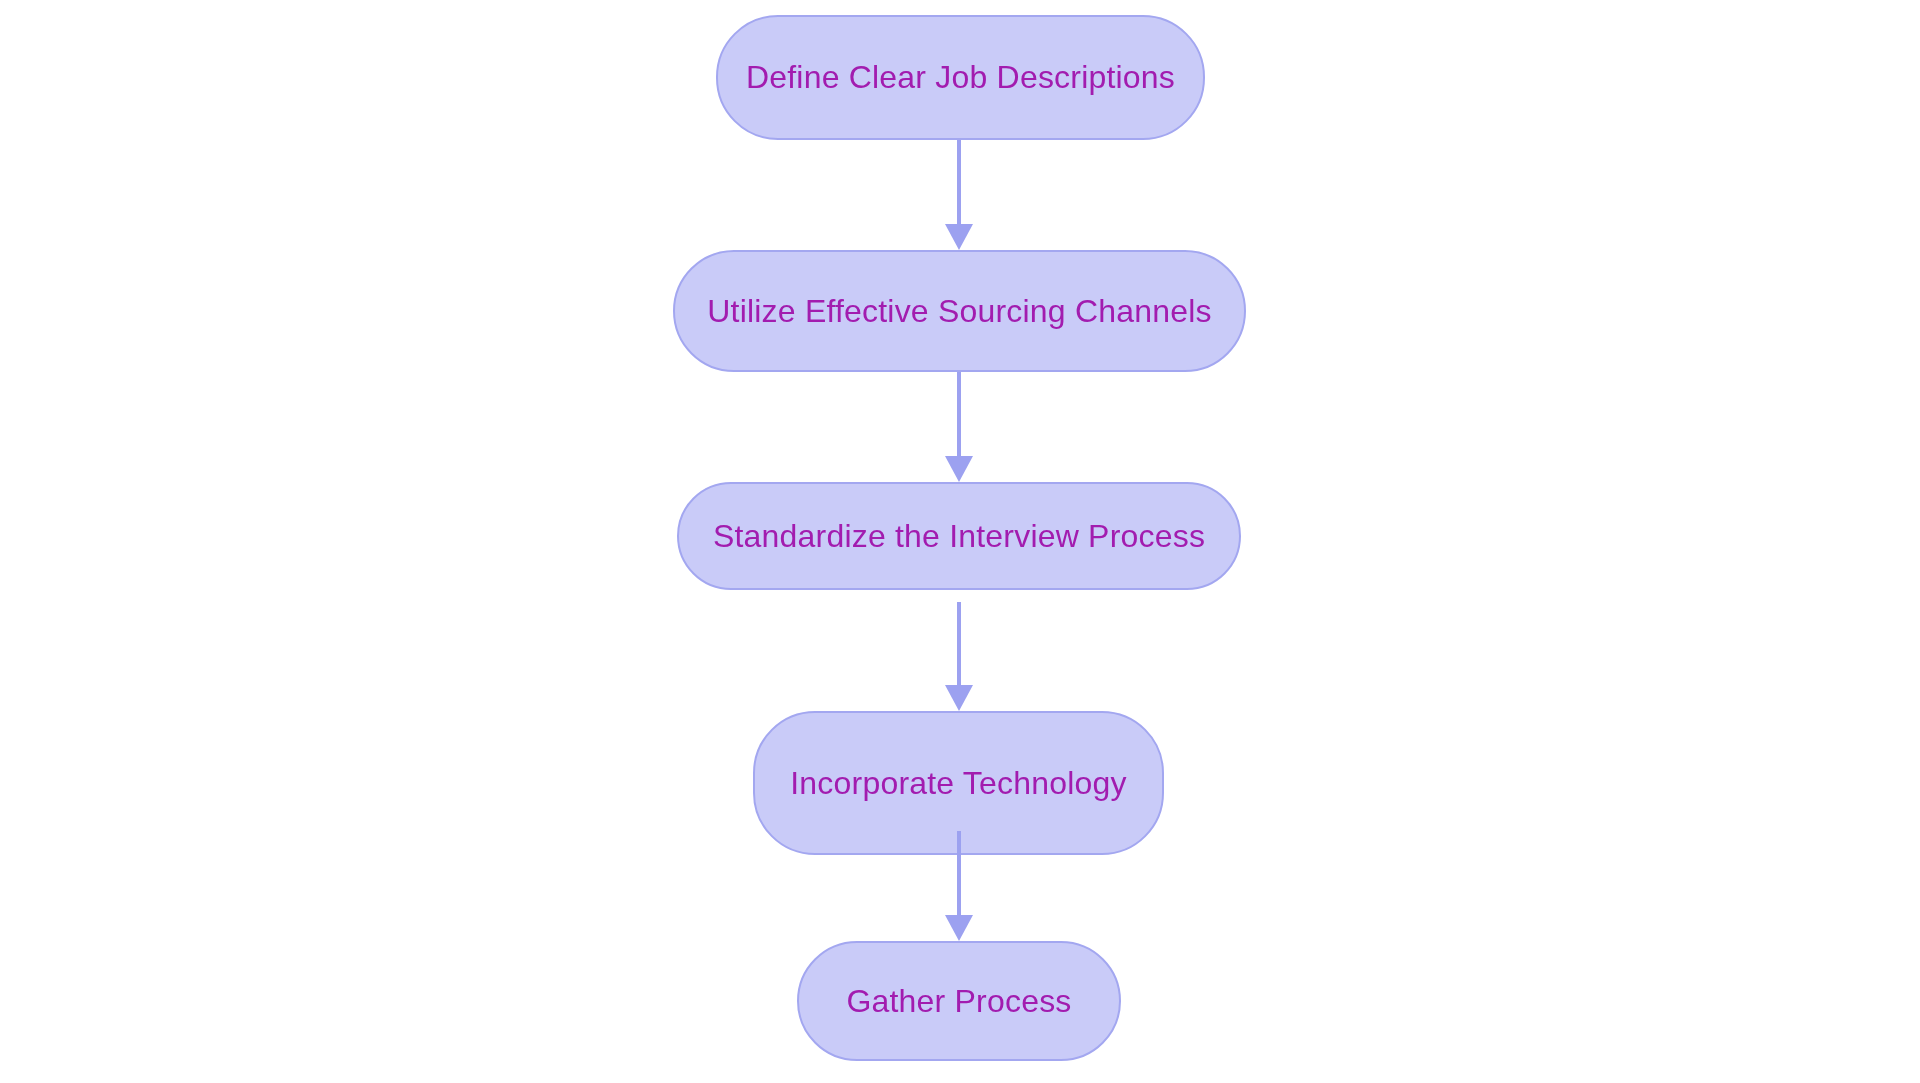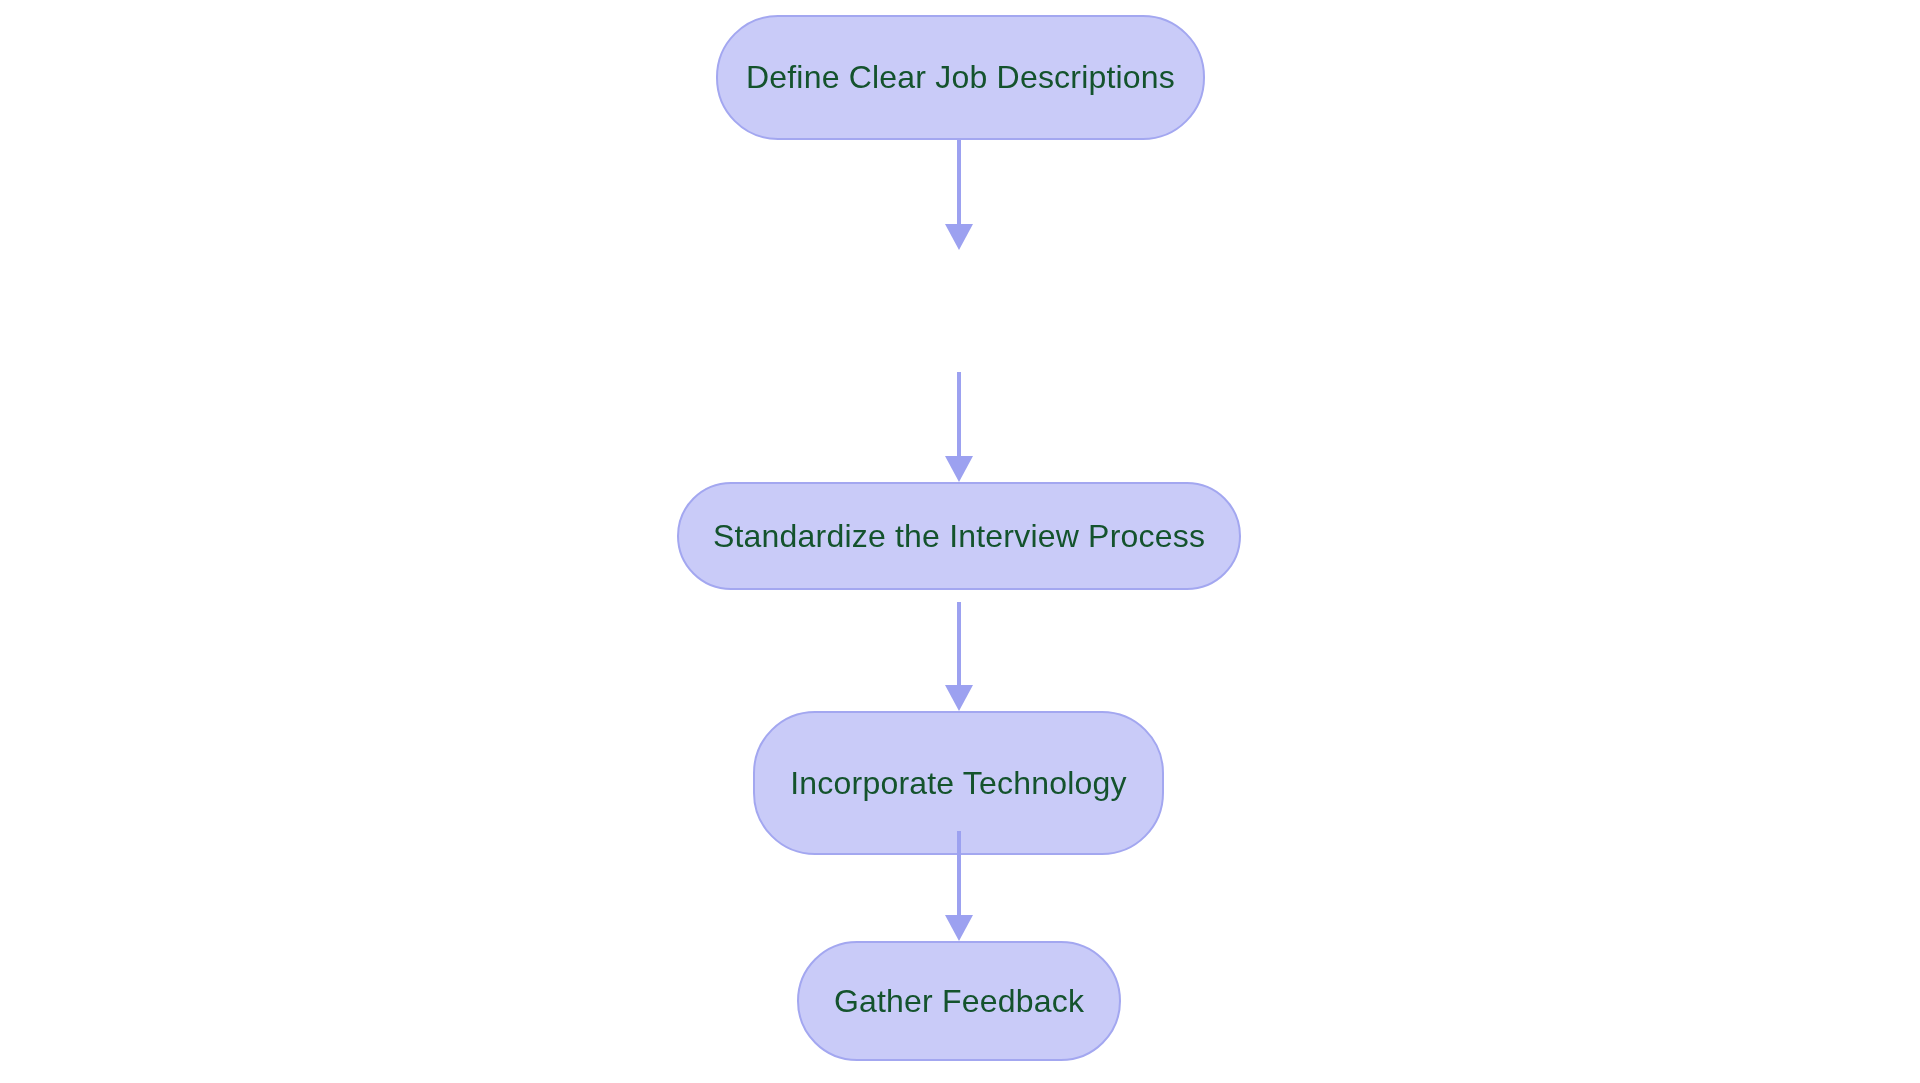--- a/index.html
+++ b/index.html
@@ -19,21 +19,21 @@
     position: absolute;
     box-sizing: border-box;
     background: #c9cbf8;
     border: 2px solid #a3a7f0;
     border-radius: 62px;
     display: flex;
     align-items: center;
     justify-content: center;
   }
   .node-label {
-    color: #14532d;
+    color: #a21caf;
     font-size: 32px;
     letter-spacing: 0.2px;
     white-space: nowrap;
   }
   .node-1 { left: 716px; top: 15px;  width: 489px; height: 125px; }
   .node-2 { left: 673px; top: 250px; width: 573px; height: 122px; }
   .node-3 { left: 677px; top: 482px; width: 564px; height: 108px; }
   .node-4 { left: 753px; top: 711px; width: 411px; height: 144px; }
   .node-5 { left: 797px; top: 941px; width: 324px; height: 120px; }
 
@@ -68,20 +68,23 @@
 
   <div class="node node-1">
     <span class="node-label">Define Clear Job Descriptions</span>
   </div>
 
   <div class="arrow arrow-1">
     <div class="arrow-shaft"></div>
     <div class="arrow-head"></div>
   </div>
 
+  <div class="node node-2">
+    <span class="node-label">Utilize Effective Sourcing Channels</span>
+  </div>
 
   <div class="arrow arrow-2">
     <div class="arrow-shaft"></div>
     <div class="arrow-head"></div>
   </div>
 
   <div class="node node-3">
     <span class="node-label">Standardize the Interview Process</span>
   </div>
 
@@ -93,16 +96,16 @@
   <div class="node node-4">
     <span class="node-label">Incorporate Technology</span>
   </div>
 
   <div class="arrow arrow-4">
     <div class="arrow-shaft"></div>
     <div class="arrow-head"></div>
   </div>
 
   <div class="node node-5">
-    <span class="node-label">Gather Feedback</span>
+    <span class="node-label">Gather Process</span>
   </div>
 
 </div>
 
 </body></html>

